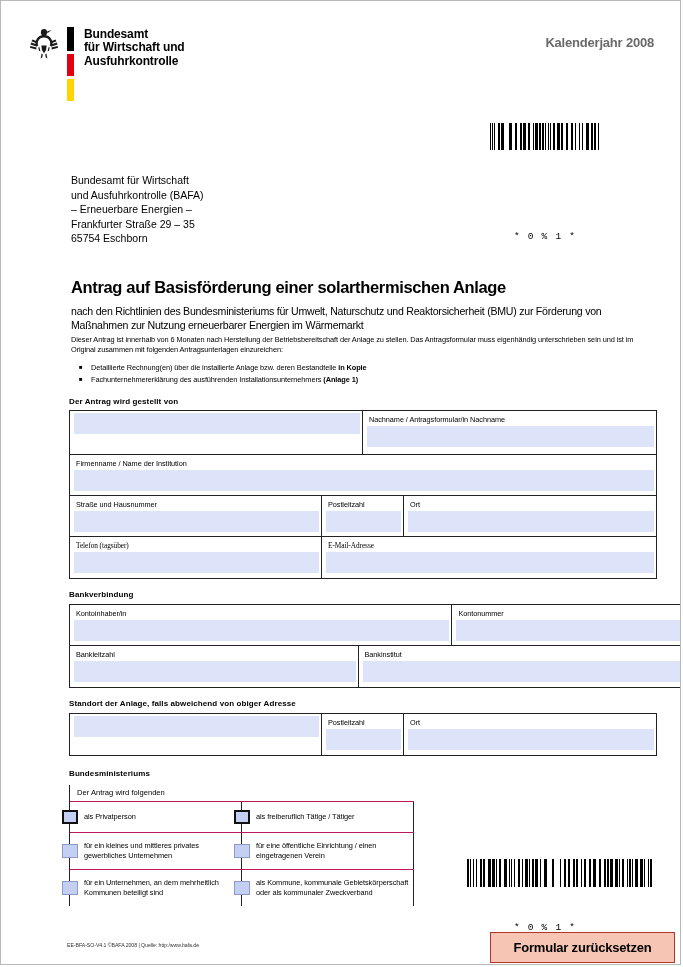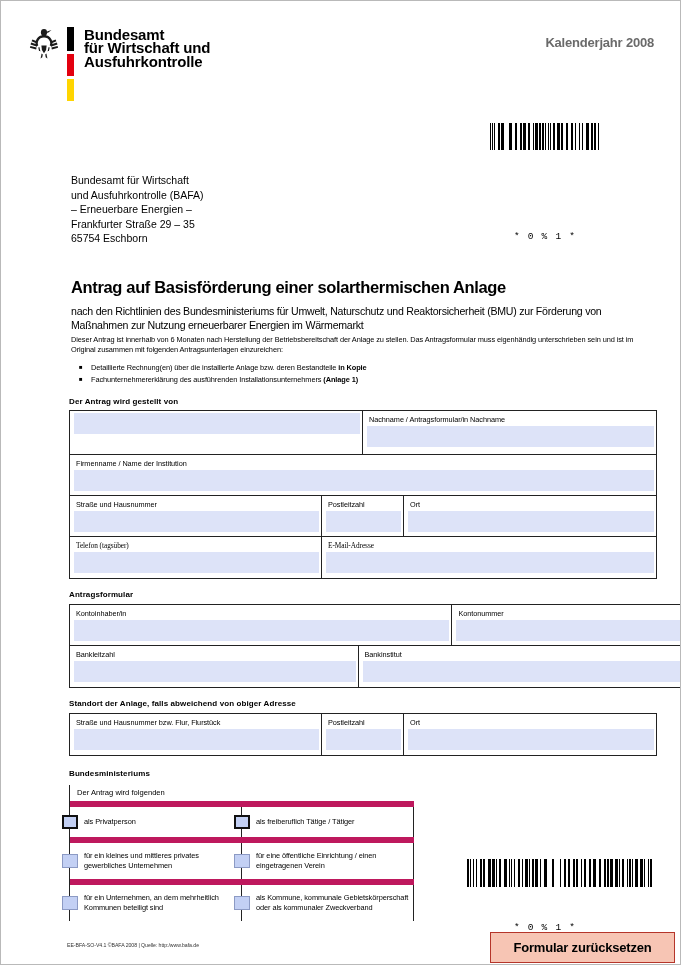--- a/index.html
+++ b/index.html
@@ -48,21 +48,21 @@
     margin-right: 10px;
     display: flex;
     flex-direction: column;
   }
   .flag-seg { width: 100%; }
   .flag-black { background: #000000; height: 24px; }
   .flag-gap   { background: #ffffff; height: 3px; }
   .flag-red   { background: #e3000f; height: 22px; }
   .flag-gold  { background: #ffd500; height: 22px; }
   .agency-name {
-    font-size: 15px;
+    font-size: 12px;
     line-height: 13.4px;
     color: #000000;
     font-weight: 600;
     letter-spacing: -0.15px;
     white-space: pre-line;
     padding-top: 1px;
   }
   .kalenderjahr {
     position: absolute;
     right: 26px; top: 34px;
@@ -215,21 +215,21 @@
     border-left: 1px solid #222;
     box-sizing: border-box;
   }
   .cbhead {
     font-size: 7.6px;
     padding: 3px 0 4px 7px;
     color: #000;
   }
   .cbrow {
     display: flex;
-    border-top: 6px solid #be185d;
+    border-top: 1px solid #be185d;
     justify-content: space-between;
   }
   .cbcol {
     width: 50%;
     box-sizing: border-box;
     border-right: 1px solid #222;
     display: flex;
     align-items: center;
     min-height: 30px;
     padding: 3px 0;
@@ -439,21 +439,21 @@
         <div class="flabel">Telefon (tagsüber)</div>
         <div class="finput"></div>
       </div>
       <div class="fcell" style="width:57%;">
         <div class="flabel">E-Mail-Adresse</div>
         <div class="finput"></div>
       </div>
     </div>
   </div>
 
-  <div class="sec-head" style="left:68px; top:589px;">Antragsformular</div>
+  <div class="sec-head" style="left:68px; top:589px;">Bankverbindung</div>
 
   <div class="ftable" style="left:68px; top:603px; width:673px;">
     <div class="frow" style="height:41px;">
       <div class="fcell" style="width:57%;">
         <div class="flabel">Kontoinhaber/in</div>
         <div class="finput"></div>
       </div>
       <div class="fcell" style="width:43%;">
         <div class="flabel">Kontonummer</div>
         <div class="finput"></div>
@@ -469,21 +469,20 @@
         <div class="finput"></div>
       </div>
     </div>
   </div>
 
   <div class="sec-head" style="left:68px; top:698px;">Standort der Anlage, falls abweichend von obiger Adresse</div>
 
   <div class="ftable" style="left:68px; top:712px; width:588px;">
     <div class="frow" style="height:41px;">
       <div class="fcell" style="width:43%;">
-        <div class="flabel">Straße und Hausnummer bzw. Flur, Flurstück</div>
         <div class="finput"></div>
       </div>
       <div class="fcell" style="width:14%;">
         <div class="flabel">Postleitzahl</div>
         <div class="finput"></div>
       </div>
       <div class="fcell" style="width:43%;">
         <div class="flabel">Ort</div>
         <div class="finput"></div>
       </div>

